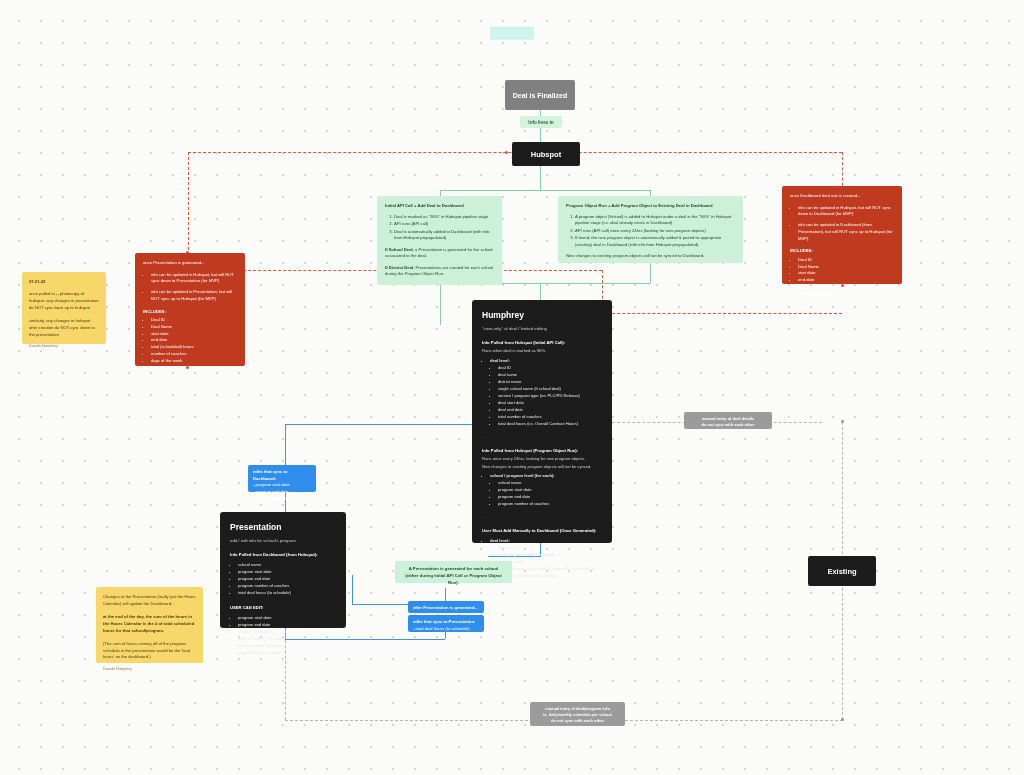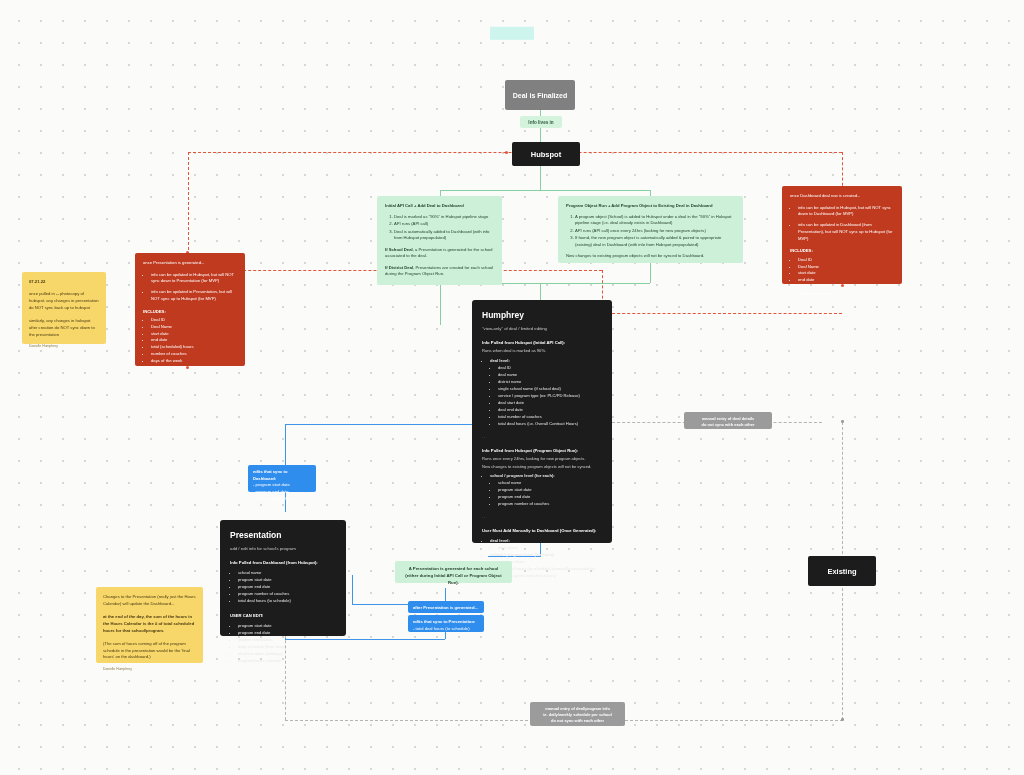--- a/index.html
+++ b/index.html
@@ -311,21 +311,21 @@
       <li>deal status</li>
     </ul>
     <li class="bullethead">school / program level (for each):</li>
     <ul>
       <li>program status</li>
       <li>total deal hours (to schedule) (manually calculated by divvying up the total deal hours)</li>
     </ul>
   </ul>
 </div>
 
-<div class="node doc" style="left:220px;top:512px;width:126px;height:116px;margin-top:8px;">
+<div class="node doc" style="left:220px;top:512px;width:126px;height:116px;">
   <h2>Presentation</h2>
   <p class="sub">add / edit info for school's program</p>
 
   <div class="sect">Info Pulled from Dashboard (from Hubspot):</div>
   <ul>
     <li>school name</li>
     <li>program start date</li>
     <li>program end date</li>
     <li>program number of coaches</li>
     <li>total deal hours (to schedule)</li>

